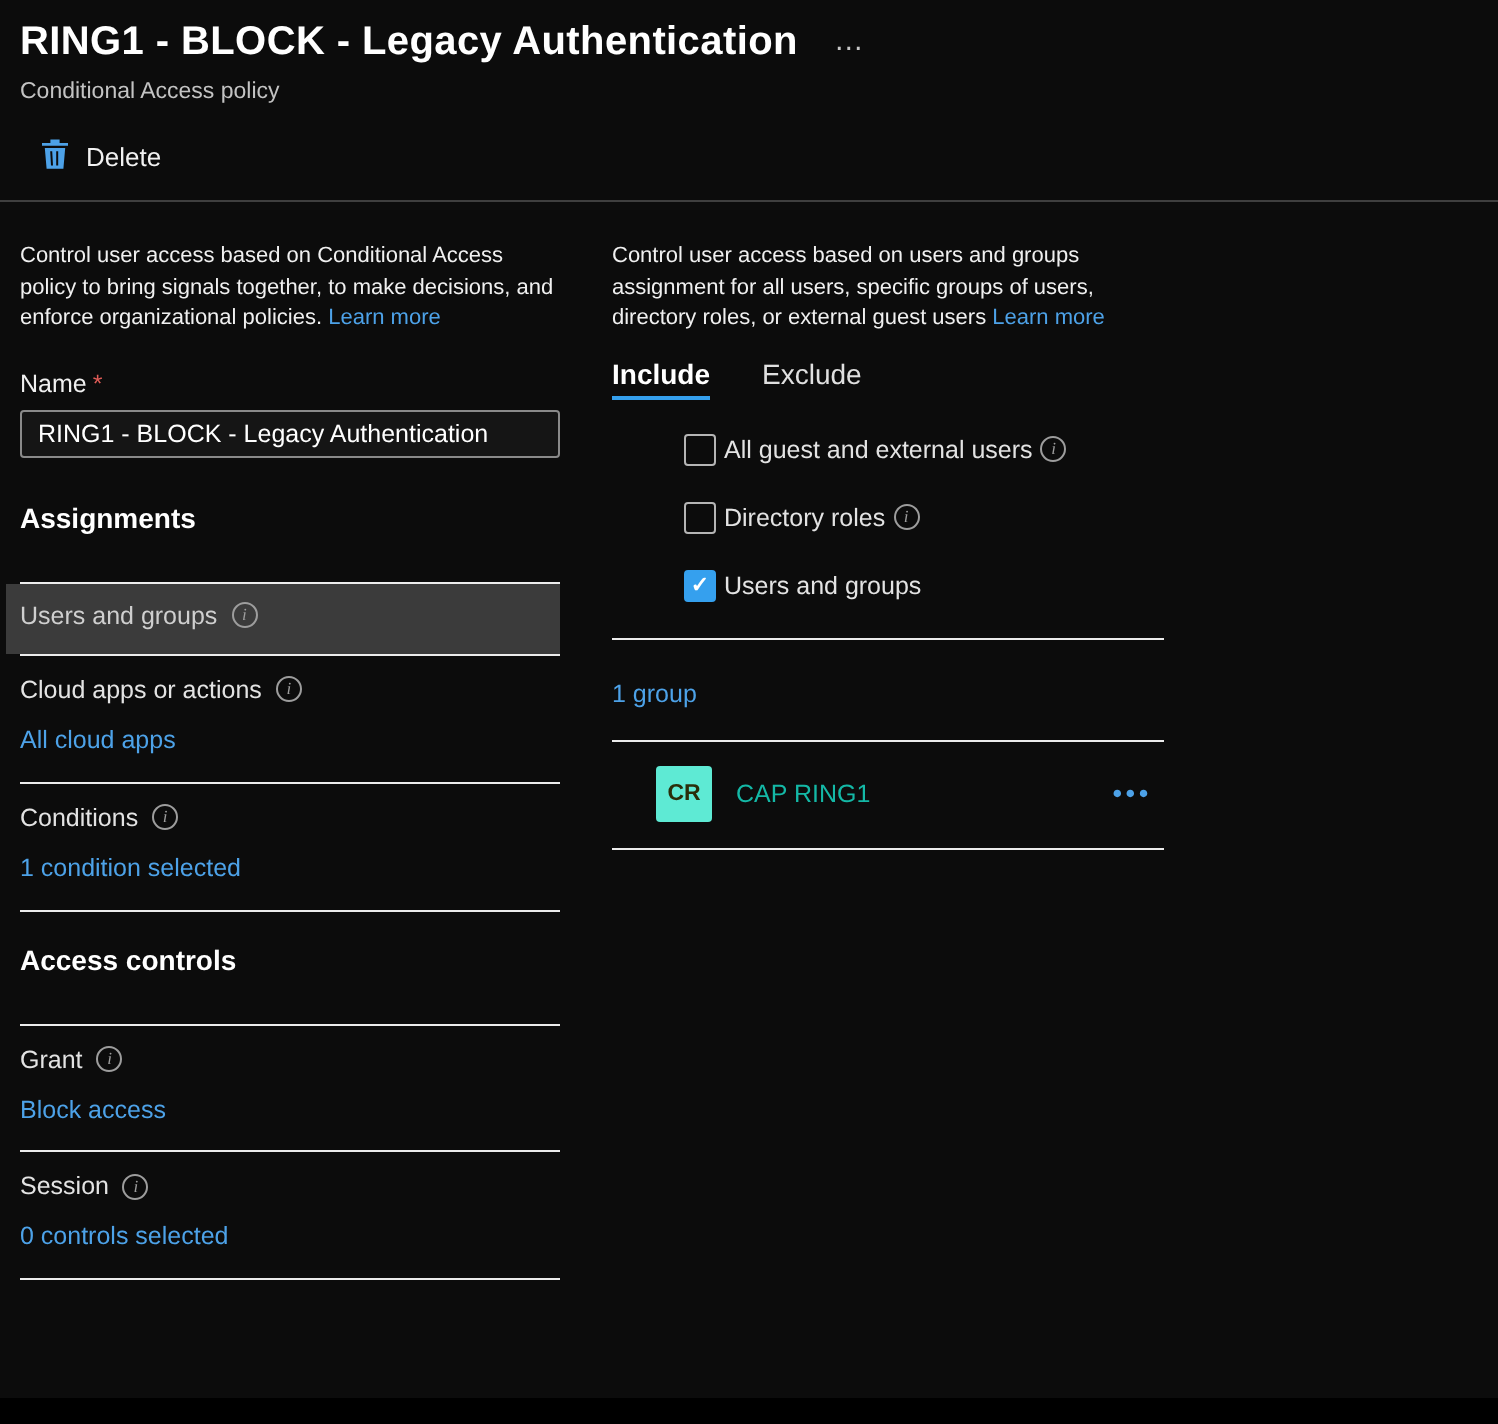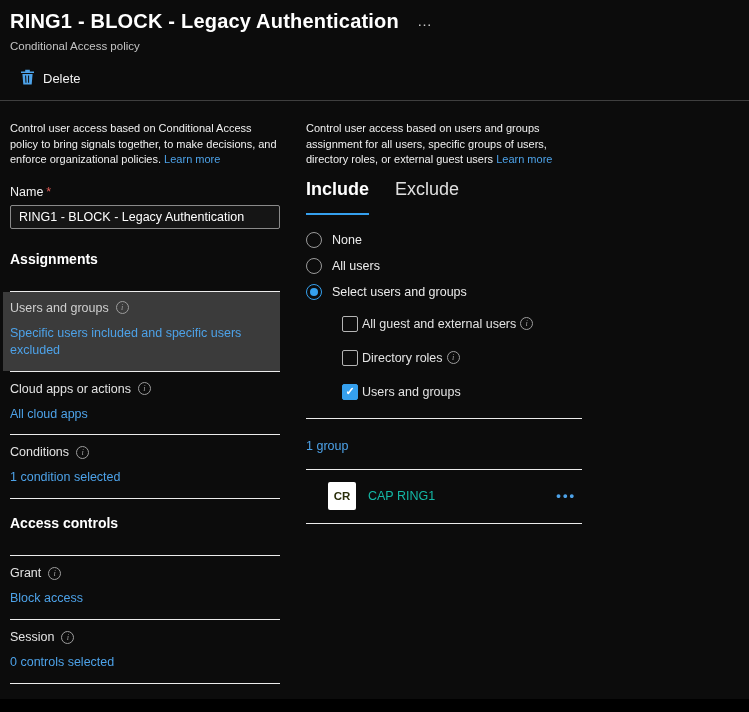--- a/index.html
+++ b/index.html
@@ -54,21 +54,21 @@
 
   .info {
     width:13px; height:13px; border:1px solid #9d9d9d; border-radius:50%;
     color:#9d9d9d; font-size:8.5px; line-height:11px; text-align:center;
     display:inline-block; font-style:italic; font-family:"Liberation Serif", serif;
     flex:0 0 13px; cursor:pointer;
   }
 
   
   .tabs { margin-top:11px; display:flex; gap:26px; border-bottom:1px solid transparent; }
-  .tab { font-size:18px; color:#e0e0e0; padding-bottom:13px; cursor:pointer; }
+  .tab { font-size:14px; color:#e0e0e0; padding-bottom:3px; cursor:pointer; }
   .tab.active { color:#ffffff; font-weight:700; border-bottom:2px solid #35a0ee; }
 
   
   .radio-group { margin-top:16px; }
   .choice-row { display:flex; align-items:center; gap:10px; margin-bottom:10px; font-size:12.5px; color:#ececec; cursor:pointer; }
   .radio { width:16px; height:16px; border-radius:50%; border:1px solid #9a9a9a; flex:0 0 16px;
            display:flex; align-items:center; justify-content:center; }
   .radio.sel { border-color:#35a0ee; }
   .radio.sel::after { content:""; width:8px; height:8px; border-radius:50%; background:#35a0ee; }
 
@@ -78,21 +78,21 @@
   .checkbox { width:16px; height:16px; border:1px solid #b5b5b5; border-radius:2px; flex:0 0 16px;
               display:flex; align-items:center; justify-content:center; font-size:11px; font-weight:700; color:transparent; }
   .checkbox.checked { background:#35a0ee; border-color:#35a0ee; color:#ffffff; }
 
   .select-label { margin-top:15px; font-size:12.5px; color:#e8e8e8; }
   .select-link { display:block; margin-top:20px; font-size:12.5px; }
   .mt6 { margin-top:6px; } .mt16 { margin-top:16px; }
 
   
   .group-row { display:flex; align-items:center; gap:12px; padding:12px 6px 13px 22px; }
-  .avatar { width:28px; height:28px; background:#ffffff; color:#2a2e0a; border-radius:2px;
+  .avatar { width:28px; height:28px; background:#5eead4; color:#2a2e0a; border-radius:2px;
             display:flex; align-items:center; justify-content:center; font-size:11.5px; font-weight:700; }
   .group-name { font-size:12.5px; color:#14b8a6; }
   .group-menu { margin-left:auto; color:#4da2e8; font-size:13px; letter-spacing:2px; font-weight:700; cursor:pointer; }
 
   .bottom-bar { position:absolute; left:0; right:0; bottom:0; height:13px; background:#000000; }
 </style>
 </head>
 <body>
 
 <div class="header">
@@ -129,21 +129,20 @@
     <input class="text-input" type="text" value="RING1 - BLOCK - Legacy Authentication" style="">
 
     <div class="section-header">Assignments</div>
     <div class="divider"></div>
 
     <div class="item selected">
       <div class="item-label">
         <span>Users and groups</span>
         <span class="info">i</span>
       </div>
-      <a class="item-value">Specific users included and specific users excluded</a>
     </div>
     <div class="divider"></div>
 
     <div class="item">
       <div class="item-label">
         <span>Cloud apps or actions</span>
         <span class="info">i</span>
       </div>
       <a class="item-value">All cloud apps</a>
     </div>
@@ -184,34 +183,20 @@
     <p class="desc">
       <span>Control user access based on users and groups assignment for all users, specific groups of users, directory roles, or external guest users</span>
       <a>Learn more</a>
     </p>
 
     <div class="tabs">
       <div class="tab active">Include</div>
       <div class="tab">Exclude</div>
     </div>
 
-    <div class="radio-group">
-      <div class="choice-row">
-        <span class="radio"></span>
-        <span>None</span>
-      </div>
-      <div class="choice-row">
-        <span class="radio"></span>
-        <span>All users</span>
-      </div>
-      <div class="choice-row">
-        <span class="radio sel"></span>
-        <span>Select users and groups</span>
-      </div>
-    </div>
 
     <div class="check-group">
       <div class="check-row">
         <span class="checkbox"></span>
         <span>All guest and external users</span>
         <span class="info">i</span>
       </div>
       <div class="check-row">
         <span class="checkbox"></span>
         <span>Directory roles</span>

